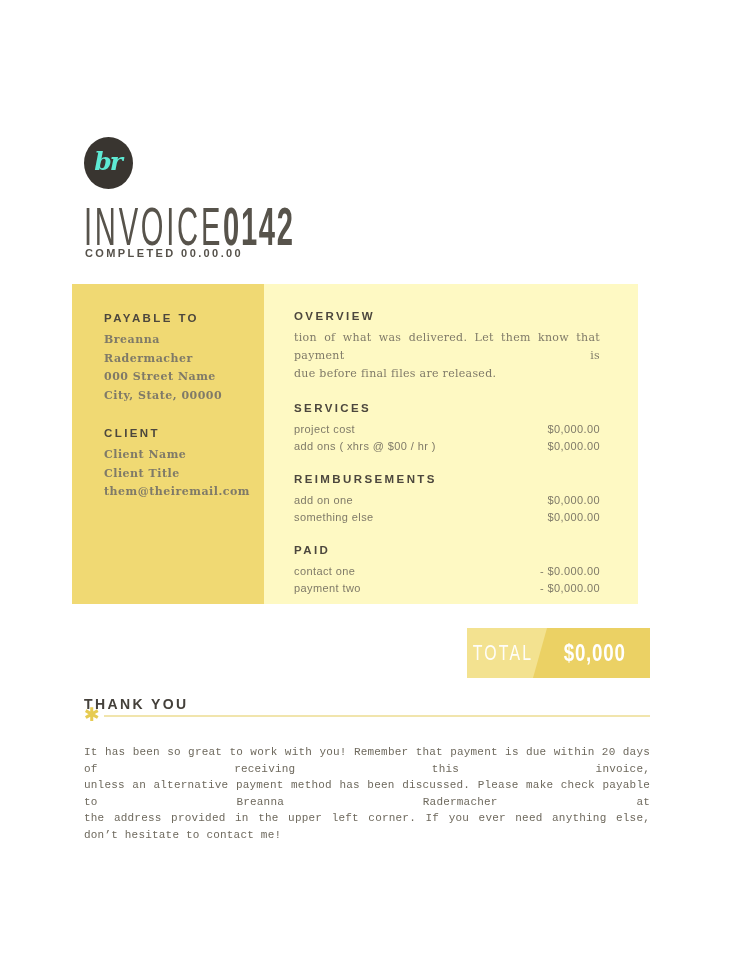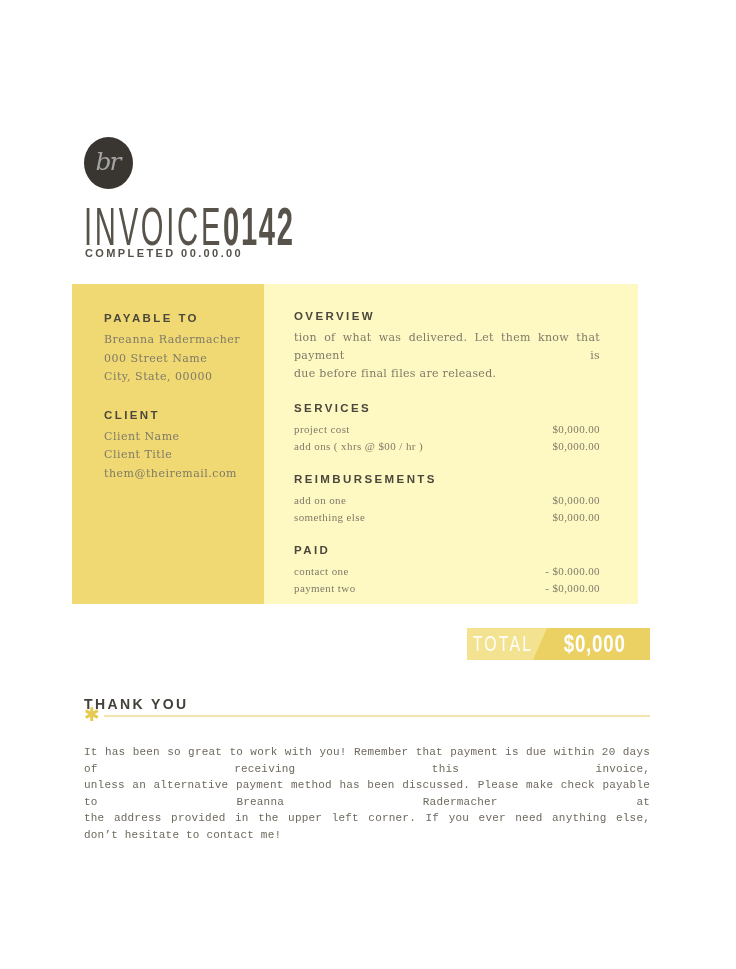--- a/index.html
+++ b/index.html
@@ -13,22 +13,22 @@
 
   
   .logo{
     position:absolute;left:84px;top:137px;
     width:49px;height:52px;border-radius:50%;
     background:#393530;
     display:flex;align-items:center;justify-content:center;
   }
   .logo-initials{
     font-family:"DejaVu Serif",serif;
-    font-style:italic;font-weight:normal;
-    font-size:25px;color:#a3a3a3;
+    font-style:italic;font-weight:bold;
+    font-size:25px;color:#5eead4;
     letter-spacing:-2px;
     transform:translate(-1px,-2px);
   }
 
   
   .title-wrap{
     position:absolute;left:84px;top:200px;
     white-space:nowrap;
     transform:scaleX(0.55);transform-origin:left top;
     color:#57534b;
@@ -66,44 +66,45 @@
   .sec-heading{
     font-size:11.5px;font-weight:700;letter-spacing:2.4px;
     color:#4c473d;
     margin:0 0 7px 0;
   }
   .body-line{
     font-family:"DejaVu Serif",serif;
     font-size:11px;line-height:18.5px;
     letter-spacing:0.5px;
     color:#7f7a68;
+    font-weight:bold;
   }
   .group-gap{margin-top:22px;}
   .para-line{
     font-family:"DejaVu Serif",serif;
     font-size:11px;line-height:18px;
     letter-spacing:0.3px;
     color:#7f7a68;
     text-align:justify;text-align-last:justify;
   }
   .para-line.last{text-align-last:left;}
   .items-section{margin-top:19px;}
   .item-row{
     display:flex;justify-content:space-between;
-    font-family:Liberation Serif, serif;
+    font-family:Liberation Sans, sans-serif;
     font-size:11px;line-height:16.5px;
     letter-spacing:0.4px;
     color:#7f7a68;
   }
   .item-amount{text-align:right;}
 
   
   .total-bar{
     position:absolute;left:467px;top:628px;
-    width:183px;height:32px;
+    width:183px;height:50px;
     background:#f3e290;
   }
   .total-bar-right{
     position:absolute;top:0;bottom:0;left:66px;right:0;
     background:#ebd164;
     clip-path:polygon(14px 0,100% 0,100% 100%,0 100%);
   }
   .total-content{
     position:absolute;inset:0;
     display:flex;align-items:center;

